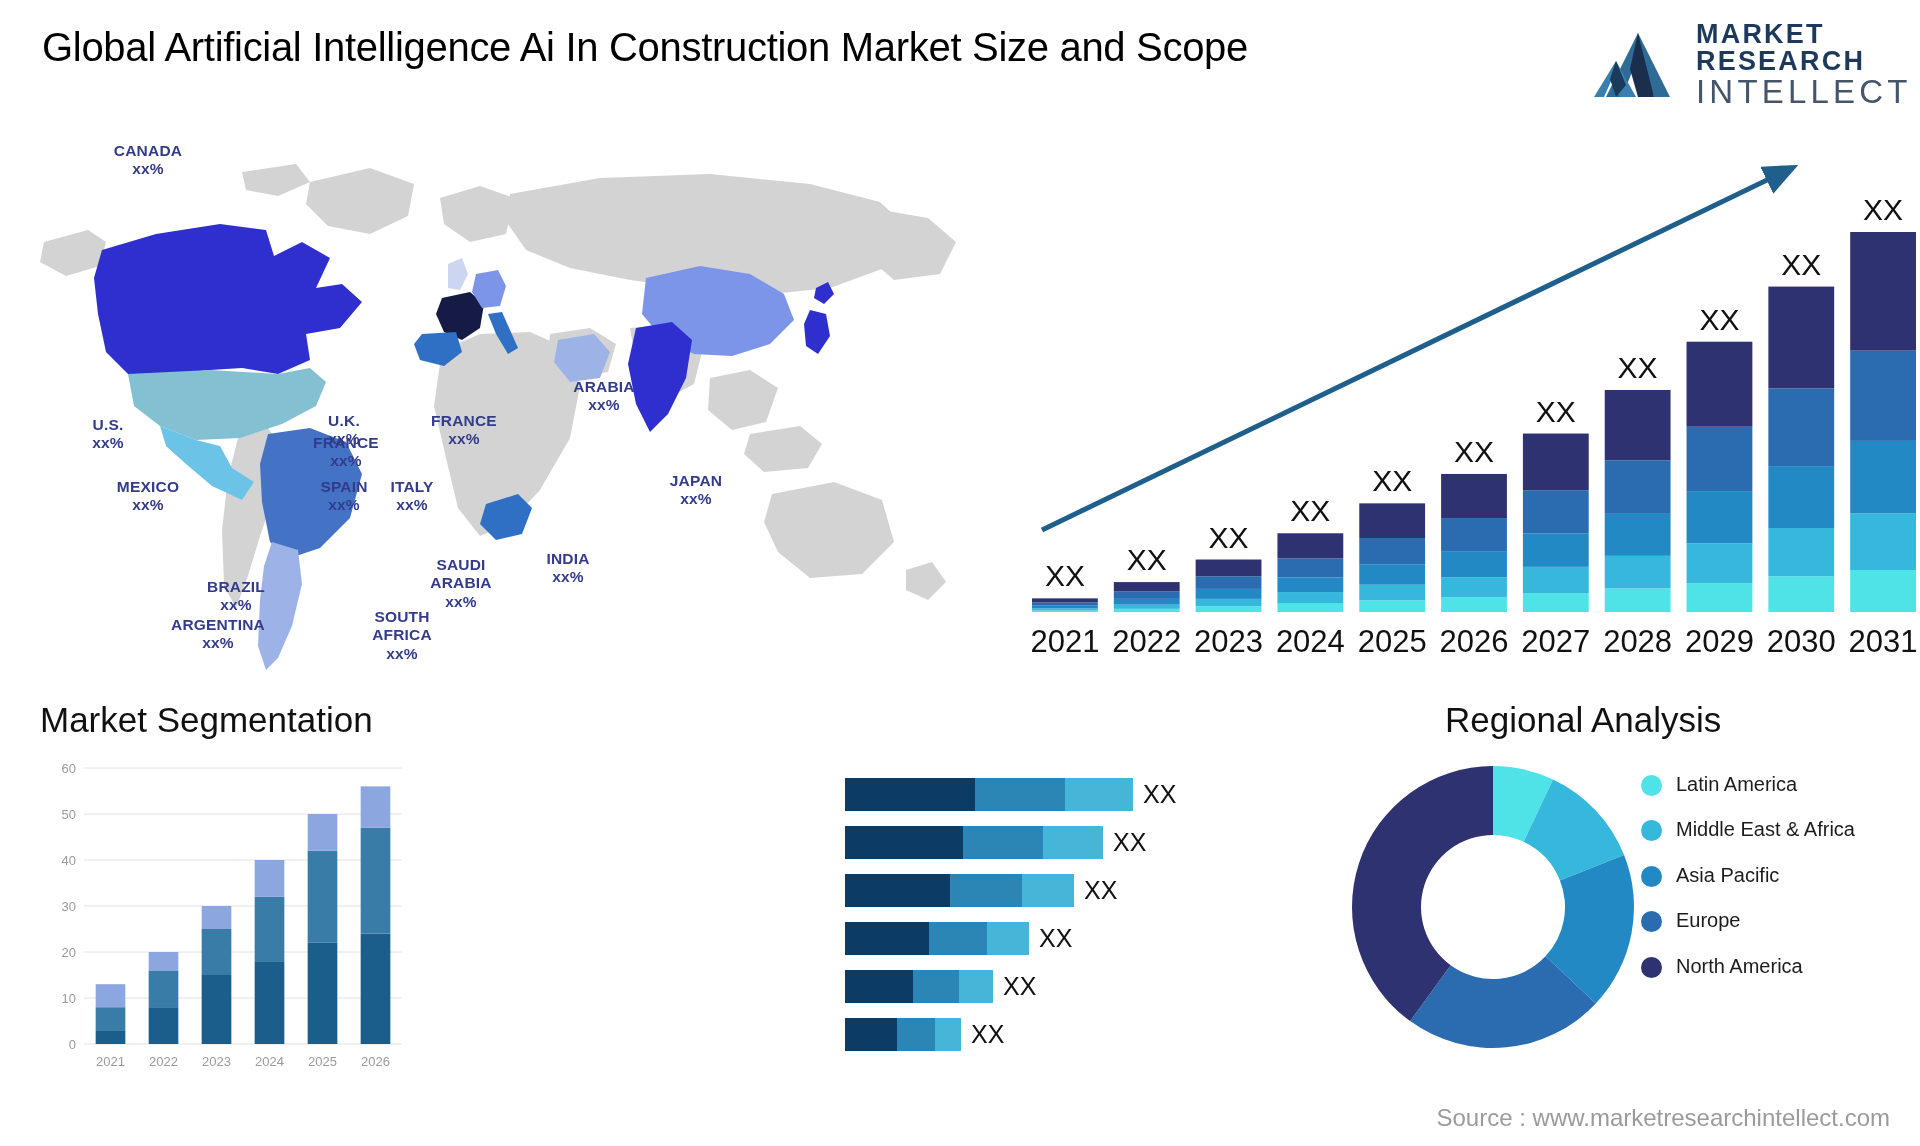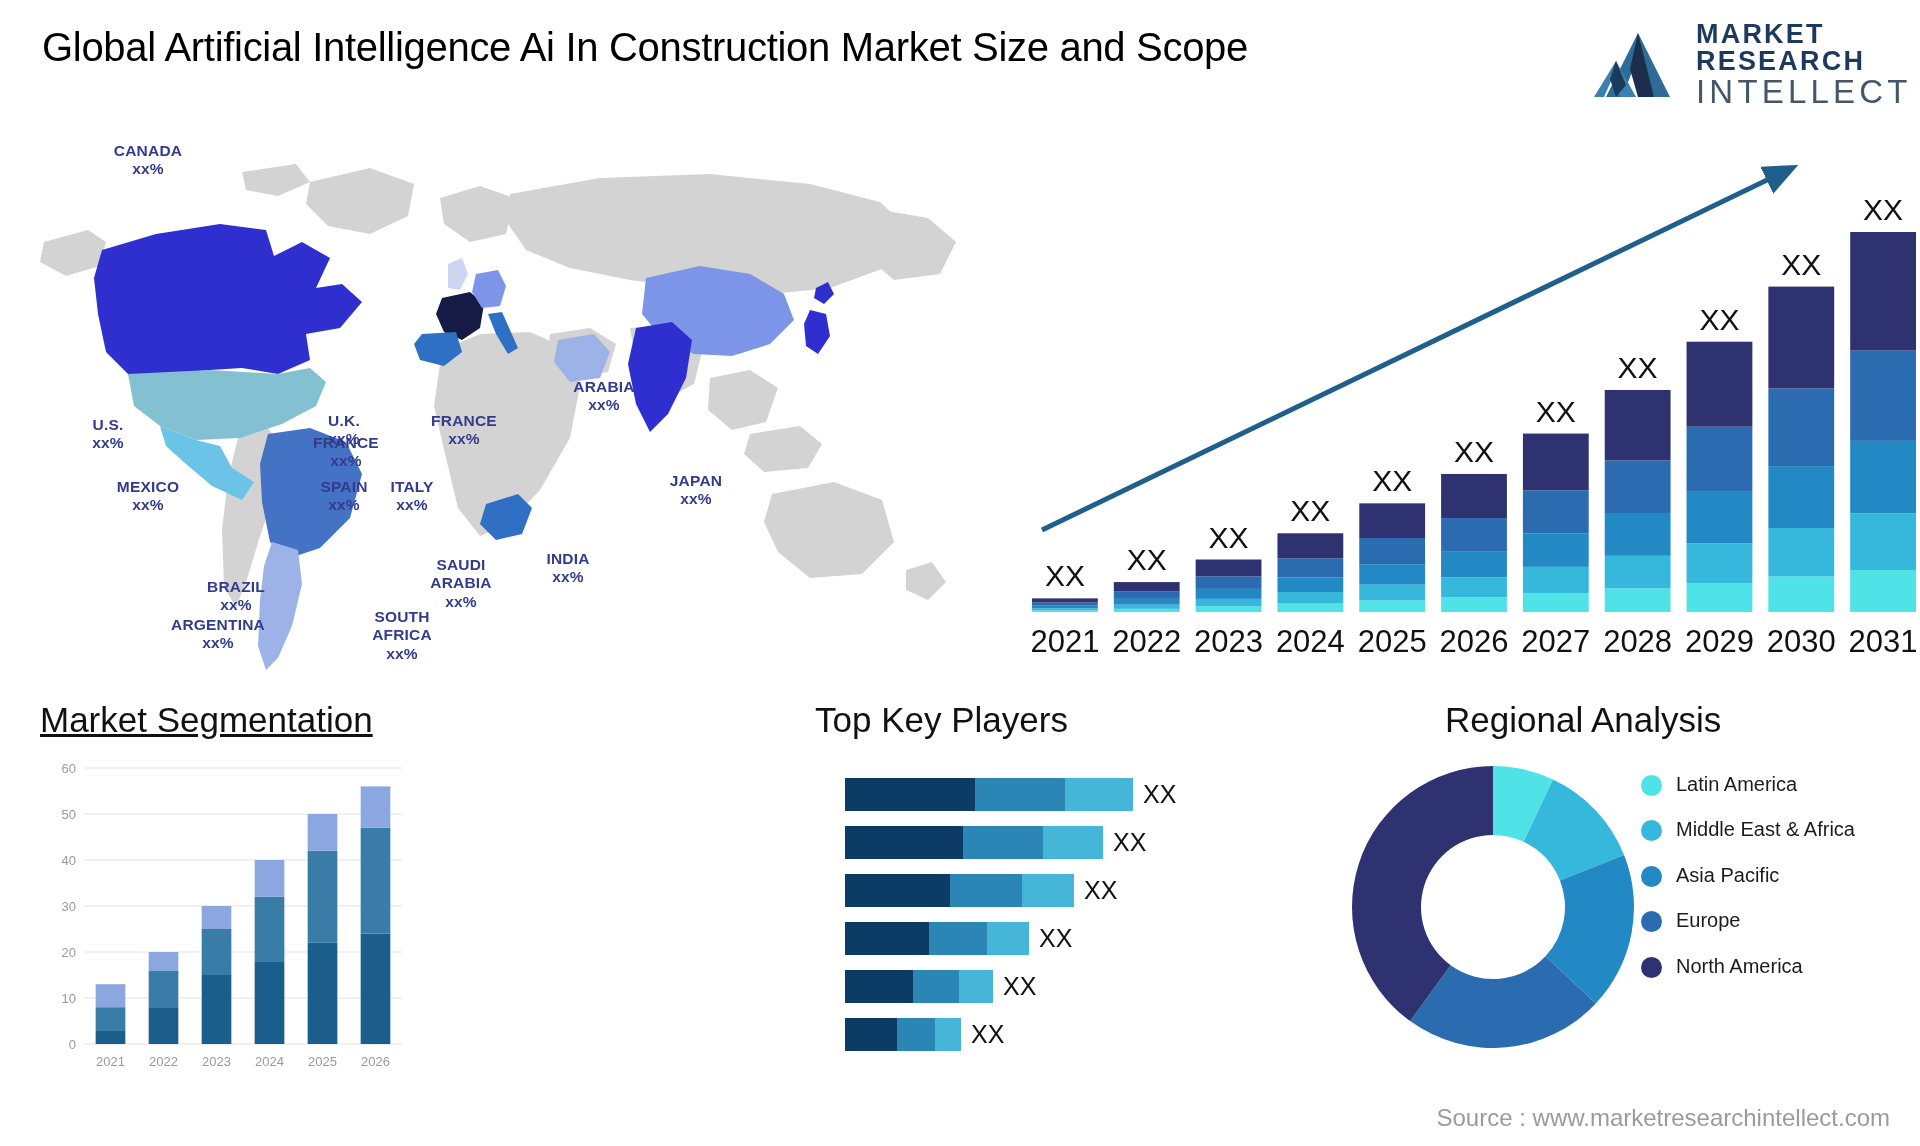--- a/index.html
+++ b/index.html
@@ -29,21 +29,21 @@
 
   
   #forecast-panel { position: absolute; left: 1020px; top: 140px; width: 900px; height: 540px; }
   #forecast-svg { width: 100%; height: 100%; display: block; }
 
   
   .section-title { font-size: 35px; color: #111; font-weight: 400; font-family: "Liberation Sans", sans-serif; }
 
   
   #segmentation-panel { position: absolute; left: 40px; top: 700px; width: 600px; height: 430px; }
-  #segmentation-title { position: absolute; left: 0; top: 0; text-decoration: underline; }
+  #segmentation-title { position: absolute; left: 0; top: 0; }
   #seg-chart { position: absolute; left: 0px; top: 56px; width: 370px; height: 330px; }
   #seg-svg { width: 100%; height: 100%; display: block; }
   #seg-legend { position: absolute; left: 382px; top: 130px; width: 210px; }
   .legend-row { display: flex; align-items: center; gap: 14px; height: 50px; }
   .legend-dot { width: 21px; height: 21px; border-radius: 50%; flex: 0 0 21px; }
   .legend-label { font-size: 24px; color: #1c1c1c; }
 
   
   #players-panel { position: absolute; left: 640px; top: 700px; width: 660px; height: 430px; }
   #players-title { position: absolute; left: 175px; top: 0; }
@@ -314,21 +314,20 @@
           <text x="229.5" y="310" text-anchor="middle" font-size="13" fill="#9a9a9a" font-family="&quot;Liberation Sans&quot;, sans-serif">2024</text>
           <text x="282.5" y="310" text-anchor="middle" font-size="13" fill="#9a9a9a" font-family="&quot;Liberation Sans&quot;, sans-serif">2025</text>
           <text x="335.5" y="310" text-anchor="middle" font-size="13" fill="#9a9a9a" font-family="&quot;Liberation Sans&quot;, sans-serif">2026</text>
         </g>
     </svg>
   </div>
 
 </div>
 
 <div id="players-panel">
-  <div id="players-title" class="section-title">Top Key Players</div>
   <div id="players-bars">
       <div class="player-bar-row">
         <div class="pb-seg" style="width: 130px; background: rgb(12, 59, 102);"></div>
         <div class="pb-seg" style="width: 90px; background: rgb(43, 133, 181);"></div>
         <div class="pb-seg" style="width: 68px; background: rgb(69, 182, 216);"></div>
         <span class="pb-xx">XX</span>
       </div>
       <div class="player-bar-row">
         <div class="pb-seg" style="width: 118px; background: rgb(12, 59, 102);"></div>
         <div class="pb-seg" style="width: 80px; background: rgb(43, 133, 181);"></div>

